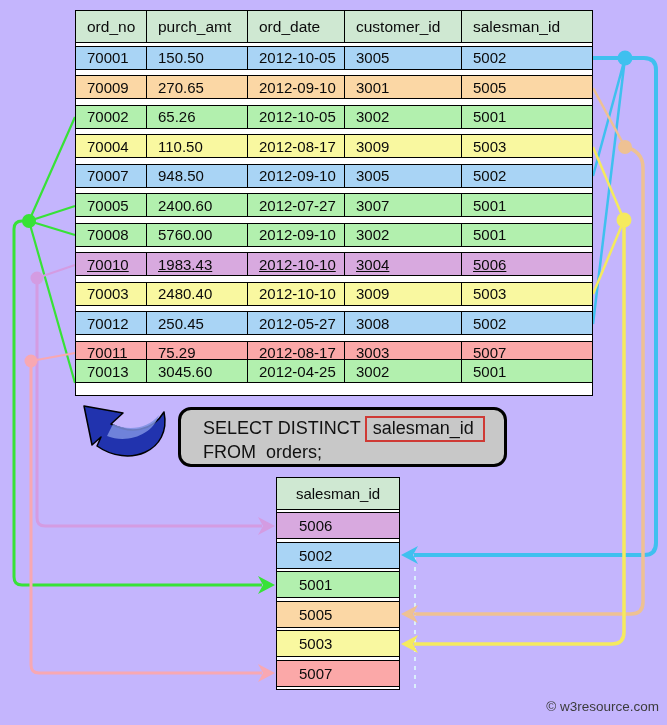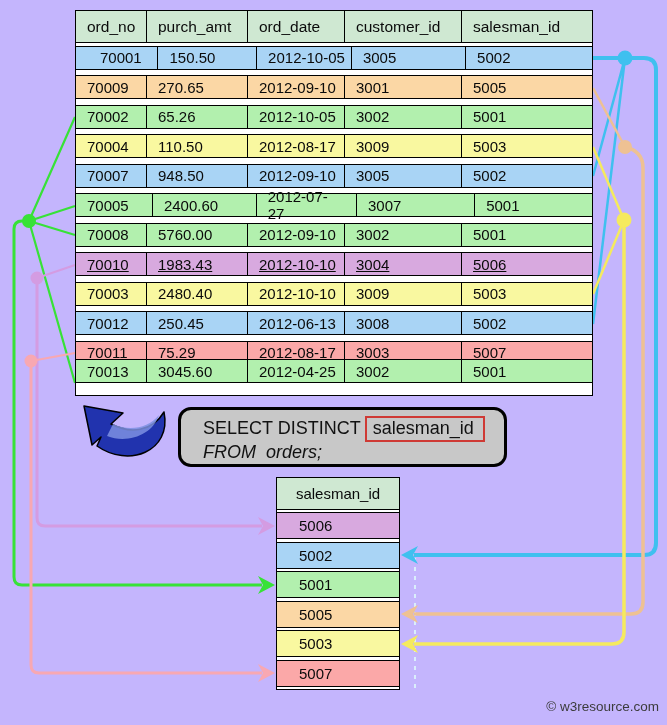--- a/index.html
+++ b/index.html
@@ -27,21 +27,21 @@
   .r-row{position:absolute;left:0;right:0;height:27px;border-top:1.5px solid #000;
          border-bottom:1.5px solid #000;display:flex;align-items:center;padding-left:22px;
          font-size:15px;box-sizing:border-box;}
 
   
   .query-box{position:absolute;left:178px;top:407px;width:329px;height:60px;box-sizing:border-box;
              border:3px solid #000;border-radius:13px;padding:5px 0 0 22px;
              font-size:18px;color:#111;z-index:2;}
   .q-line1{display:flex;align-items:center;height:27px;}
   .q-col{display:inline-block;border:2.5px solid #cf3a35;padding:0 9px 1px 6px;margin-left:4px;}
-  .q-line2{white-space:pre;margin-top:0px;font-style:italic;}
+  .q-line2{white-space:pre;margin-top:0px;}
 
   .copyright{position:absolute;top:699px;right:8px;font-size:13.5px;color:#3c3c3c;z-index:2;}
 </style>
 </head>
 <body>
 
 <div class="canvas">
 
   <svg class="layer" width="667" height="725" viewBox="0 0 667 725">
 
@@ -86,21 +86,21 @@
 
   <div class="orders-table">
     <div class="t-head" id="orders-header" style="background: rgb(207, 232, 210);">
         <div class="t-cell c0">ord_no</div>
         <div class="t-cell c1">purch_amt</div>
         <div class="t-cell c2">ord_date</div>
         <div class="t-cell c3">customer_id</div>
         <div class="t-cell c4">salesman_id</div>
       </div>
     <div id="orders-rows">
-        <div class="t-row" style="top: 34.5px; background: rgb(169, 212, 245); padding-left: 13px;">
+        <div class="t-row" style="top: 34.5px; background: rgb(169, 212, 245);">
           <div class="t-cell c0">70001</div>
           <div class="t-cell c1">150.50</div>
           <div class="t-cell c2">2012-10-05</div>
           <div class="t-cell c3">3005</div>
           <div class="t-cell c4">5002</div>
         </div>
         <div class="t-row" style="top: 64px; background: rgb(251, 215, 165);">
           <div class="t-cell c0">70009</div>
           <div class="t-cell c1">270.65</div>
           <div class="t-cell c2">2012-09-10</div>
@@ -121,21 +121,21 @@
           <div class="t-cell c3">3009</div>
           <div class="t-cell c4">5003</div>
         </div>
         <div class="t-row" style="top: 152.5px; background: rgb(169, 212, 245);">
           <div class="t-cell c0">70007</div>
           <div class="t-cell c1">948.50</div>
           <div class="t-cell c2">2012-09-10</div>
           <div class="t-cell c3">3005</div>
           <div class="t-cell c4">5002</div>
         </div>
-        <div class="t-row" style="top: 182px; background: rgb(178, 240, 174); gap: 12px;">
+        <div class="t-row" style="top: 182px; background: rgb(178, 240, 174);">
           <div class="t-cell c0">70005</div>
           <div class="t-cell c1">2400.60</div>
           <div class="t-cell c2">2012-07-27</div>
           <div class="t-cell c3">3007</div>
           <div class="t-cell c4">5001</div>
         </div>
         <div class="t-row" style="top: 211.5px; background: rgb(178, 240, 174);">
           <div class="t-cell c0">70008</div>
           <div class="t-cell c1">5760.00</div>
           <div class="t-cell c2">2012-09-10</div>
@@ -152,21 +152,21 @@
         <div class="t-row" style="top: 270.5px; background: rgb(249, 248, 160);">
           <div class="t-cell c0">70003</div>
           <div class="t-cell c1">2480.40</div>
           <div class="t-cell c2">2012-10-10</div>
           <div class="t-cell c3">3009</div>
           <div class="t-cell c4">5003</div>
         </div>
         <div class="t-row" style="top: 300px; background: rgb(169, 212, 245);">
           <div class="t-cell c0">70012</div>
           <div class="t-cell c1">250.45</div>
-          <div class="t-cell c2">2012-06-13</div>
+          <div class="t-cell c2">2012-05-27</div>
           <div class="t-cell c3">3008</div>
           <div class="t-cell c4">5002</div>
         </div>
         <div class="t-row" style="top: 329.5px; background: rgb(251, 168, 168);">
           <div class="t-cell c0">70011</div>
           <div class="t-cell c1">75.29</div>
           <div class="t-cell c2">2012-08-17</div>
           <div class="t-cell c3">3003</div>
           <div class="t-cell c4">5007</div>
         </div>

